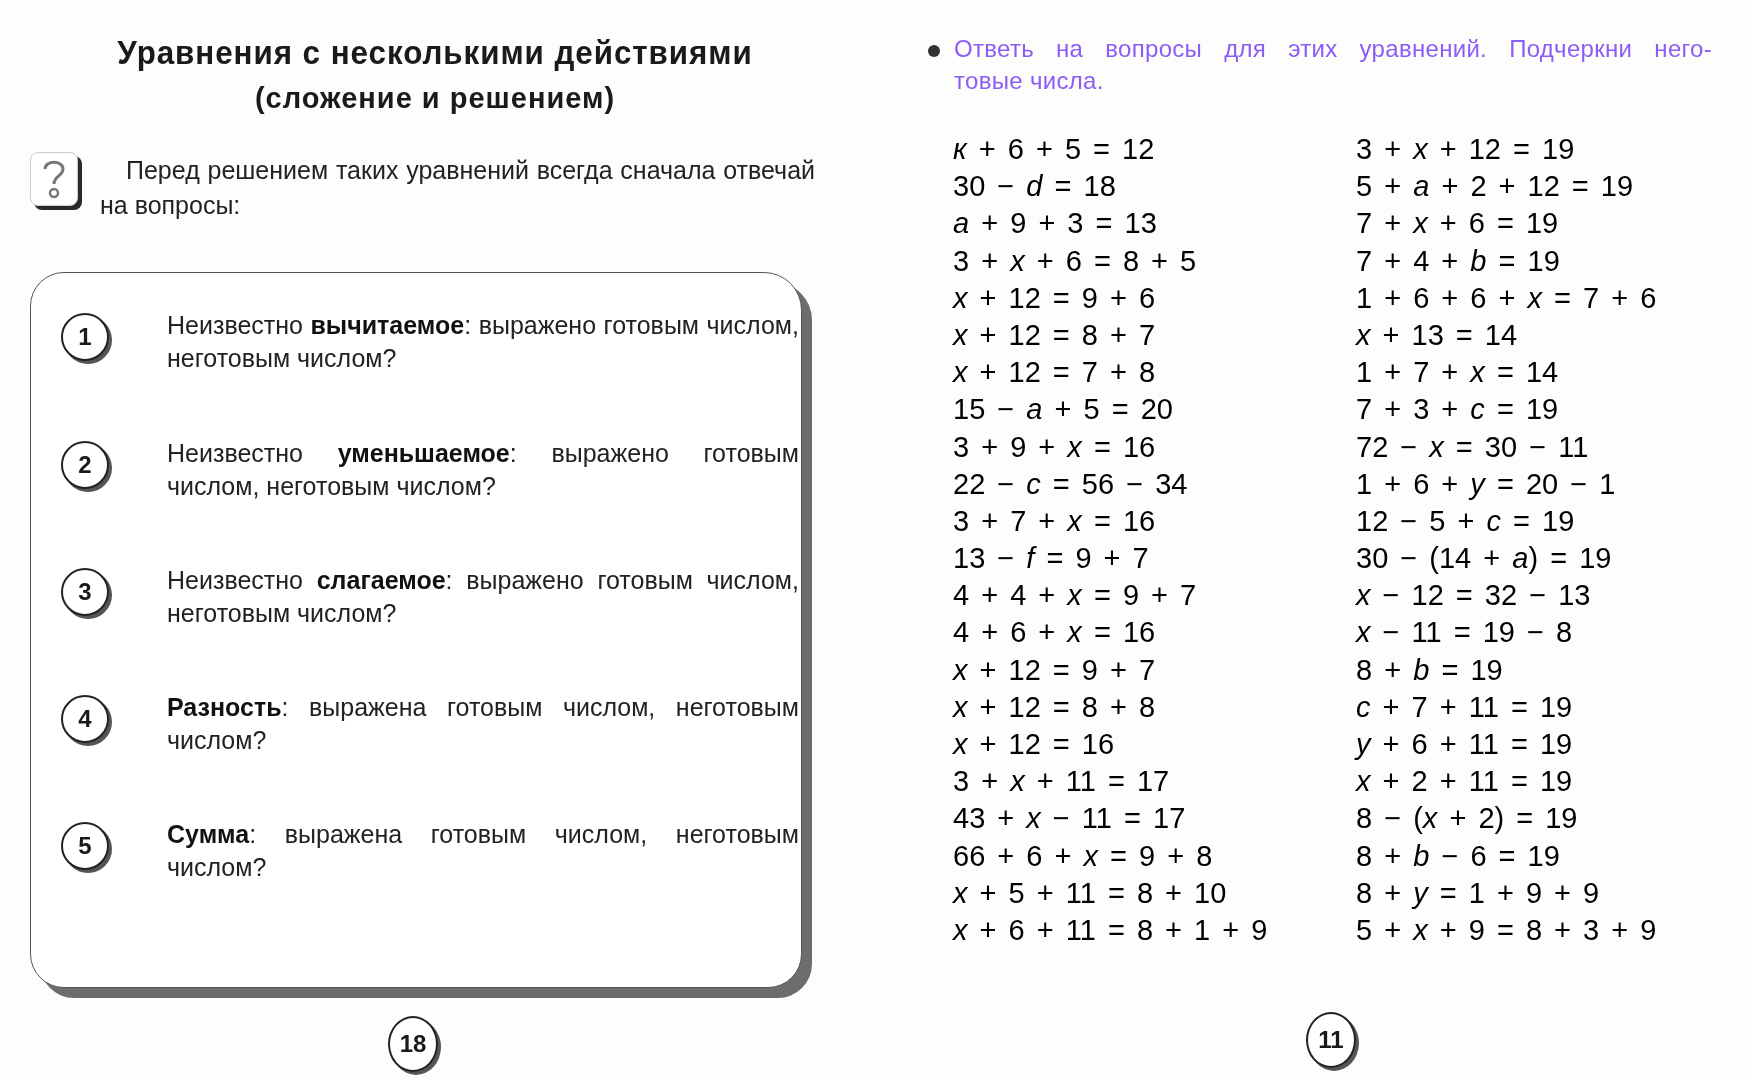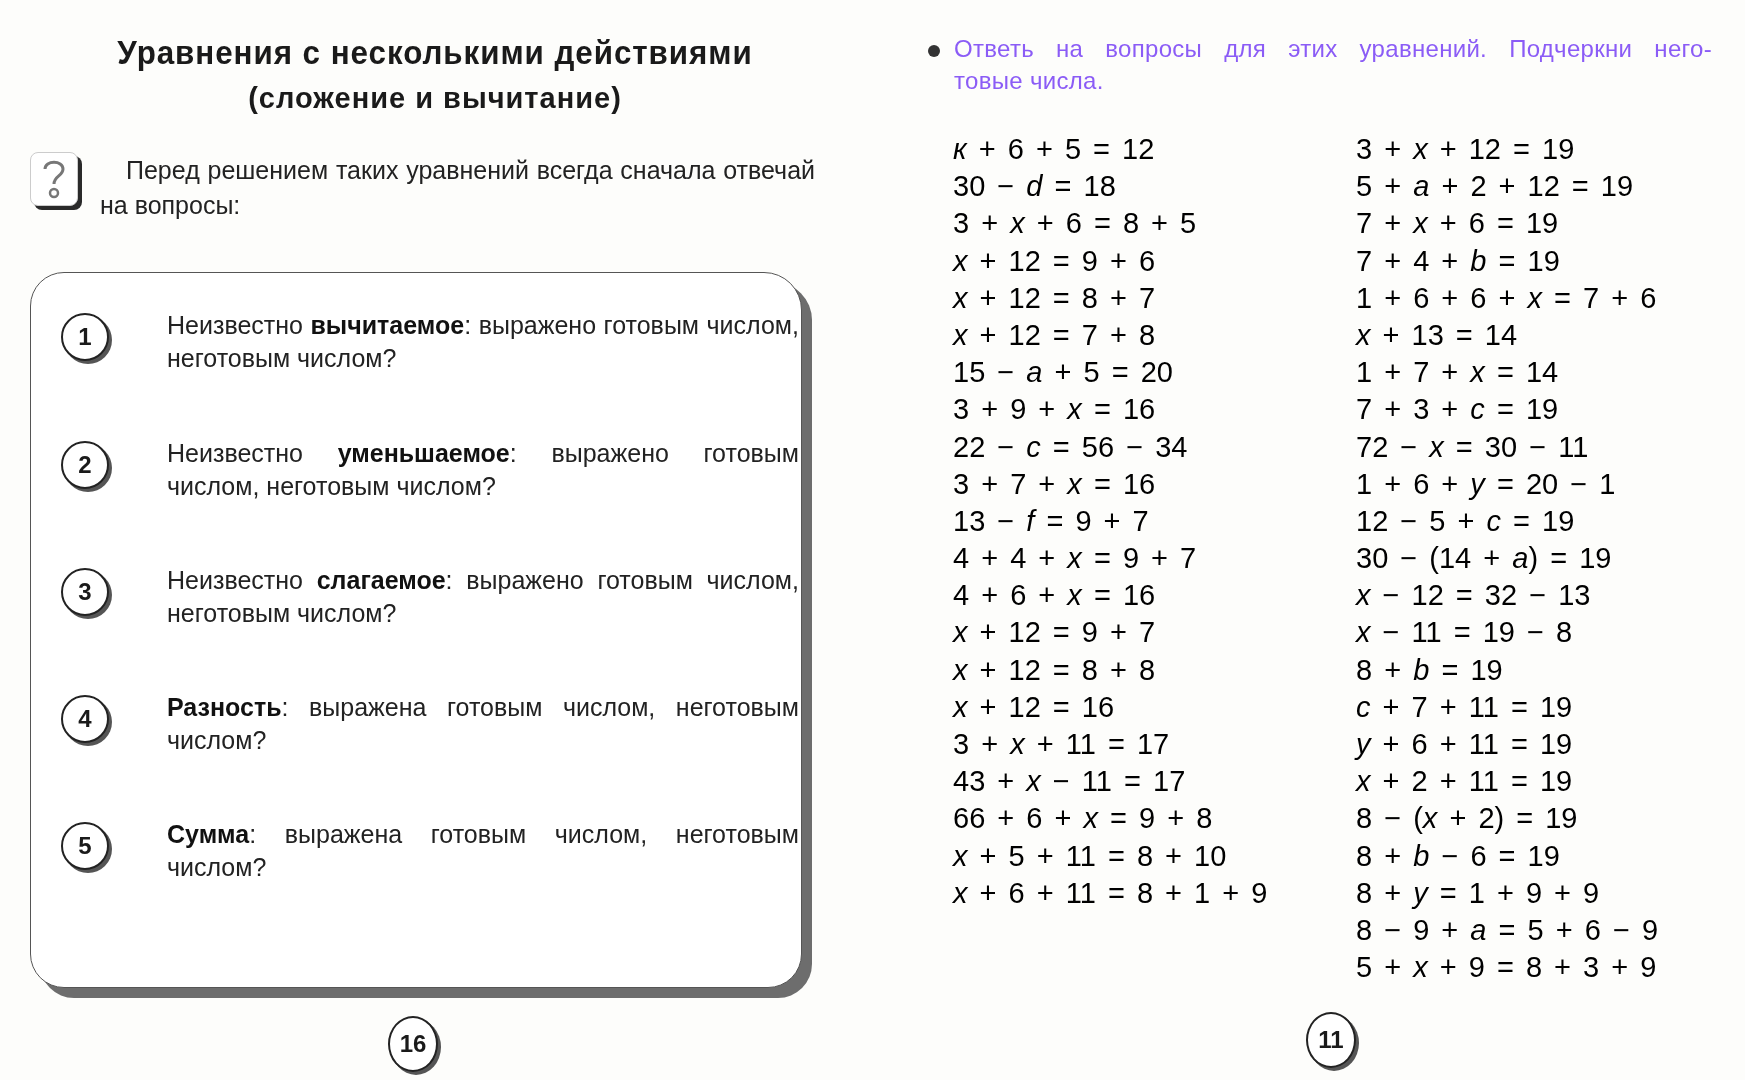--- a/index.html
+++ b/index.html
@@ -26,21 +26,21 @@
   .eqcol { position:absolute; top:131px; }
   .eq { height:37.2px; line-height:37.2px; font-size:29px; color:#000000; white-space:pre; word-spacing:4px; }
   .eq i { font-style:italic; }
   .pagenum { width:46px; height:52px; border-radius:50%; background:#fff; border:2px solid #222;
              box-shadow:3px 3px 0 #555; font-weight:bold; font-size:24px; display:flex; align-items:center; justify-content:center; }
 </style>
 </head>
 <body>
 
 <div class="abs title">Уравнения с несколькими действиями</div>
-<div class="abs subtitle">(сложение и вычитание)</div>
+<div class="abs subtitle">(сложение и решением)</div>
 
 <div class="abs qicon">
   <svg width="34" height="44" viewBox="0 0 34 44">
     <path d="M8 12 C8 3, 26 3, 26 12 C26 19, 17 19, 17 27" fill="none" stroke="#777" stroke-width="3"></path>
     <path d="M11 12 C11 6, 23 6, 23 12" fill="none" stroke="#fff" stroke-width="1"></path>
     <circle cx="17" cy="36" r="4" fill="none" stroke="#777" stroke-width="2.5"></circle>
   </svg>
 </div>
 <div class="abs intro">Перед решением таких уравнений всегда сначала отвечай на вопросы:</div>
 
@@ -60,31 +60,32 @@
     <div class="item" style="top: 418px;">
       <div class="num">4</div>
       <div class="itext"><span></span><b>Разность</b><span>: выражена готовым числом, неготовым числом?</span></div>
     </div>
     <div class="item" style="top: 545px;">
       <div class="num">5</div>
       <div class="itext"><span></span><b>Сумма</b><span>: выражена готовым числом, неготовым числом?</span></div>
     </div>
   </div>
 
-<div class="abs pagenum" style="left:388px; top:1016px;">16</div>
+<div class="abs pagenum" style="left:388px; top:1016px;">18</div>
 
 <div class="abs bullet"></div>
 <div class="abs task">
   <div style="text-align:justify;text-align-last:justify;">Ответь на вопросы для этих уравнений. Подчеркни него-</div>
   <div>товые числа.</div>
 </div>
 
 <div class="eqcol" style="left:953px;" id="eqL">
     <div class="eq"><i>к</i> + 6 + 5 = 12</div>
     <div class="eq">30 − <i>d</i> = 18</div>
+    <div class="eq"><i>a</i> + 9 + 3 = 13</div>
     <div class="eq">3 + <i>x</i> + 6 = 8 + 5</div>
     <div class="eq"><i>x</i> + 12 = 9 + 6</div>
     <div class="eq"><i>x</i> + 12 = 8 + 7</div>
     <div class="eq"><i>x</i> + 12 = 7 + 8</div>
     <div class="eq">15 − <i>a</i> + 5 = 20</div>
     <div class="eq">3 + 9 + <i>x</i> = 16</div>
     <div class="eq">22 − <i>c</i> = 56 − 34</div>
     <div class="eq">3 + 7 + <i>x</i> = 16</div>
     <div class="eq">13 − <i>f</i> = 9 + 7</div>
     <div class="eq">4 + 4 + <i>x</i> = 9 + 7</div>
@@ -113,17 +114,16 @@
     <div class="eq">30 − (14 + <i>a</i>) = 19</div>
     <div class="eq"><i>x</i> − 12 = 32 − 13</div>
     <div class="eq"><i>x</i> − 11 = 19 − 8</div>
     <div class="eq">8 + <i>b</i> = 19</div>
     <div class="eq"><i>c</i> + 7 + 11 = 19</div>
     <div class="eq"><i>y</i> + 6 + 11 = 19</div>
     <div class="eq"><i>x</i> + 2 + 11 = 19</div>
     <div class="eq">8 − (<i>x</i> + 2) = 19</div>
     <div class="eq">8 + <i>b</i> − 6 = 19</div>
     <div class="eq">8 + <i>y</i> = 1 + 9 + 9</div>
-    <div class="eq">8 − 9 + <i>a</i> = 5 + 6 − 9</div>
     <div class="eq">5 + <i>x</i> + 9 = 8 + 3 + 9</div>
   </div>
 
 <div class="abs pagenum" style="left:1306px; top:1012px;">11</div>
 
 </body></html>

